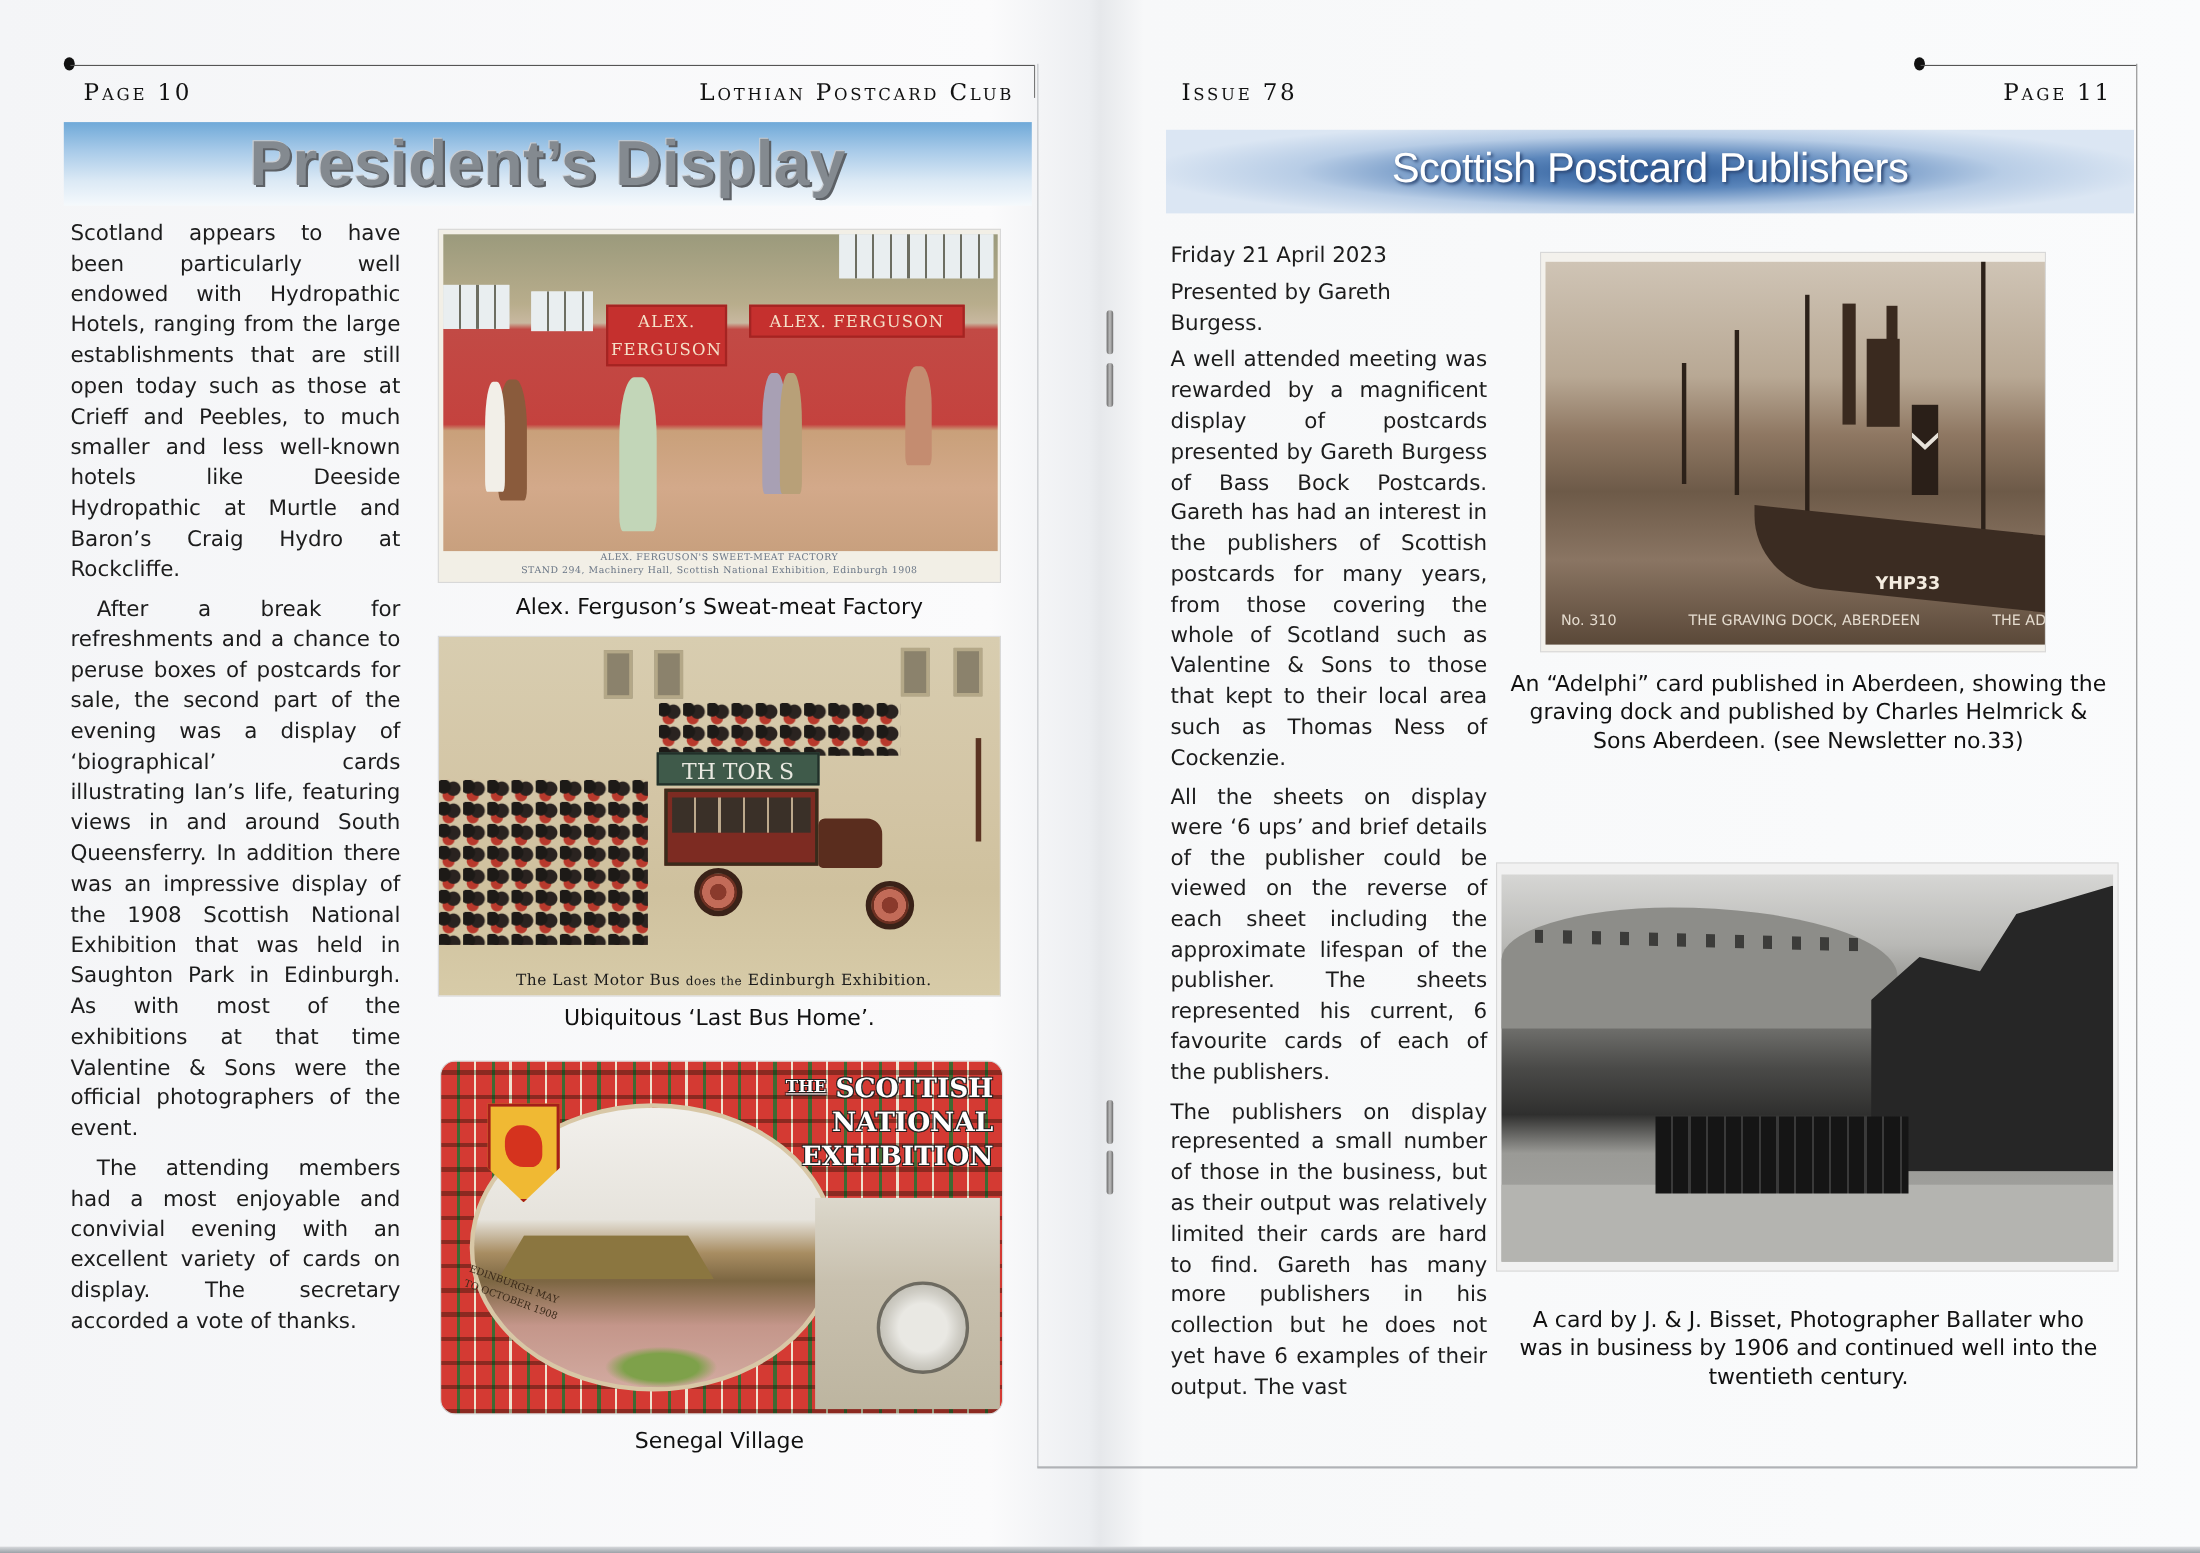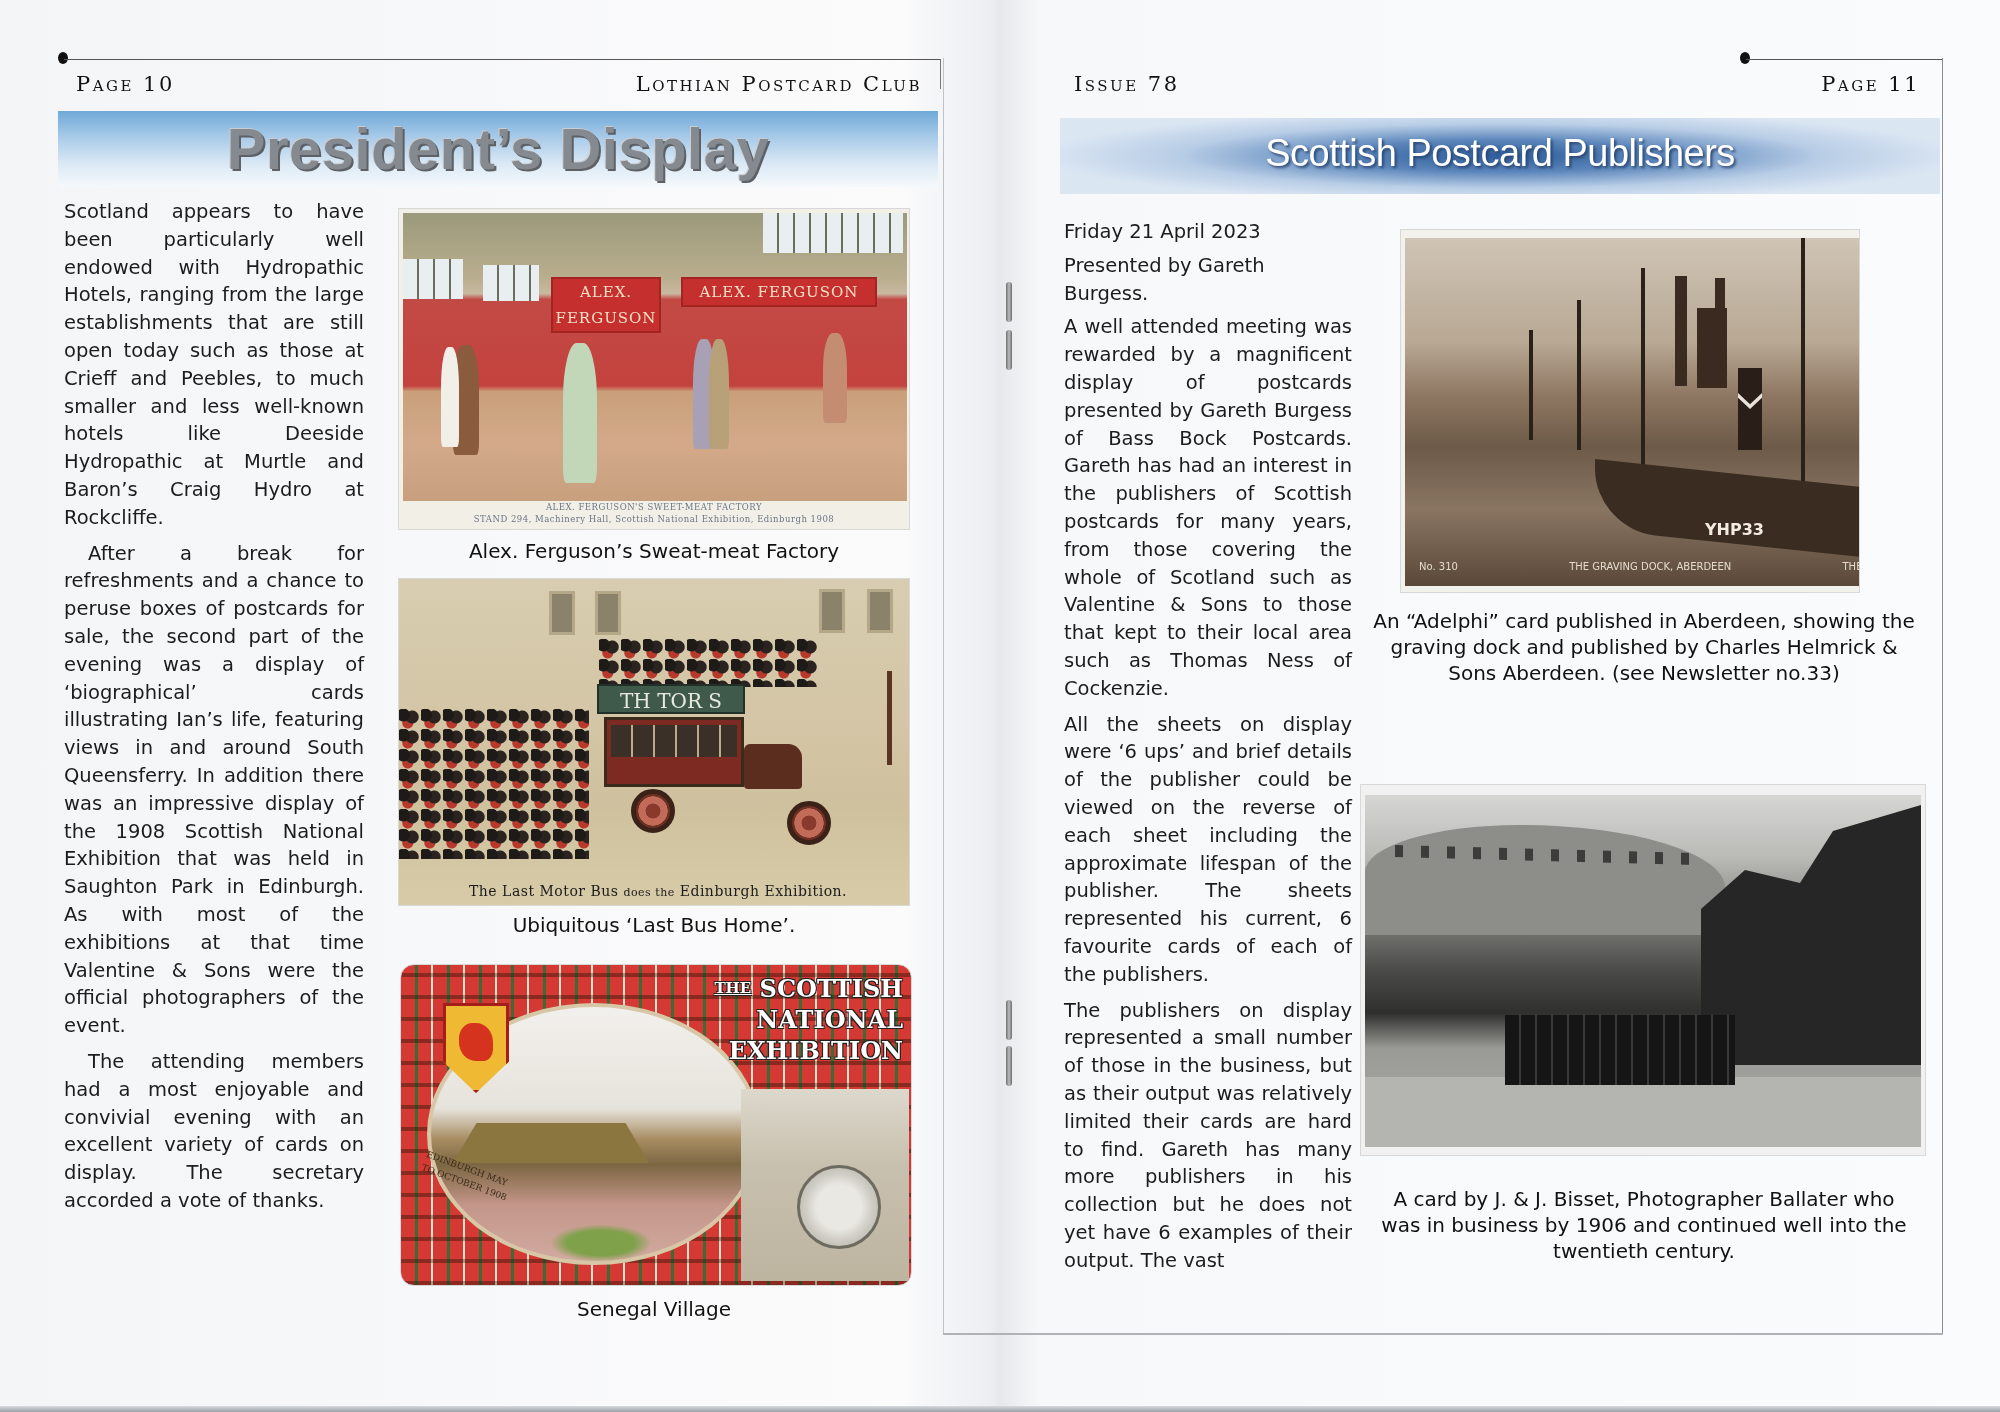--- a/index.html
+++ b/index.html
@@ -80,21 +80,21 @@
   .card3 .thistle { position: absolute; left: 140px; top: 256px; width: 120px; height: 44px; background: radial-gradient(ellipse at 50% 50%, #7ea14a 0 40%, transparent 60%); }
 
   
   .card4 { left: 1400px; top: 216px; width: 460px; height: 364px; background: #f3f1ec; margin-top: 13px; }
   .card4 .scene { position: absolute; left: 4px; top: 8px; width: 556px; height: 348px;
     background: linear-gradient(180deg, #cfc4b5 0%, #b8a894 30%, #8f7863 45%, #6d5a48 60%, #8a7563 78%, #5a4838 100%); }
   .card4 .stack { position: absolute; background: #3a2a1f; }
   .card4 .mast { position: absolute; width: 4px; background: #2c2119; }
   .card4 .hull { position: absolute; left: 190px; top: 240px; width: 360px; height: 70px; background: #3b2c22; border-radius: 0 0 20px 60px; transform: skewY(6deg); }
   .card4 .reg { position: absolute; left: 300px; top: 282px; color: #f4ece0; font-family: "DejaVu Sans", sans-serif; font-weight: bold; font-size: 16px; }
-  .card4 .strip { position: absolute; left: 14px; bottom: 14px; right: 14px; color: #e5dccf; font-family: "DejaVu Sans", sans-serif; font-size: 10px; display: flex; justify-content: space-between; }
+  .card4 .strip { position: absolute; left: 14px; bottom: 14px; right: 14px; color: #e5dccf; font-family: "DejaVu Sans", sans-serif; font-size: 13px; display: flex; justify-content: space-between; }
   .card4 .funnel-mark { position: absolute; left: 333px; top: 130px; width: 24px; height: 82px; background: #2a1f18; }
   .card4 .chev { position: absolute; left: 333px; top: 155px; width: 24px; height: 16px; background: #e7e2da; clip-path: polygon(0 0, 50% 70%, 100% 0, 100% 30%, 50% 100%, 0 30%); }
 
   
   .card5 { left: 1360px; top: 784px; width: 566px; height: 372px; background: #f1f1f1; }
   .card5 .scene { position: absolute; left: 4px; top: 10px; width: 556px; height: 352px;
     background: linear-gradient(180deg, #d6d6d4 0%, #b9b9b6 18%, #8a8a86 32%, #4a4a48 50%, #2f2f2e 62%, #9a9a96 72%, #a9a9a6 100%); }
   .card5 .hill { position: absolute; left: 0; top: 30px; width: 360px; height: 110px; background: #8d8d89; border-radius: 60% 80% 0 0; }
   .card5 .bunting { position: absolute; left: 30px; top: 50px; width: 300px; height: 20px; background: repeating-linear-gradient(90deg, #3c3c3a 0 8px, transparent 8px 26px); clip-path: polygon(0 0, 100% 40%, 100% 100%, 0 60%); }
   .card5 .buildings { position: absolute; right: 0; top: 10px; width: 220px; height: 260px; background: #262626; clip-path: polygon(0 40%, 20% 25%, 45% 30%, 60% 10%, 100% 0, 100% 100%, 0 100%); }

